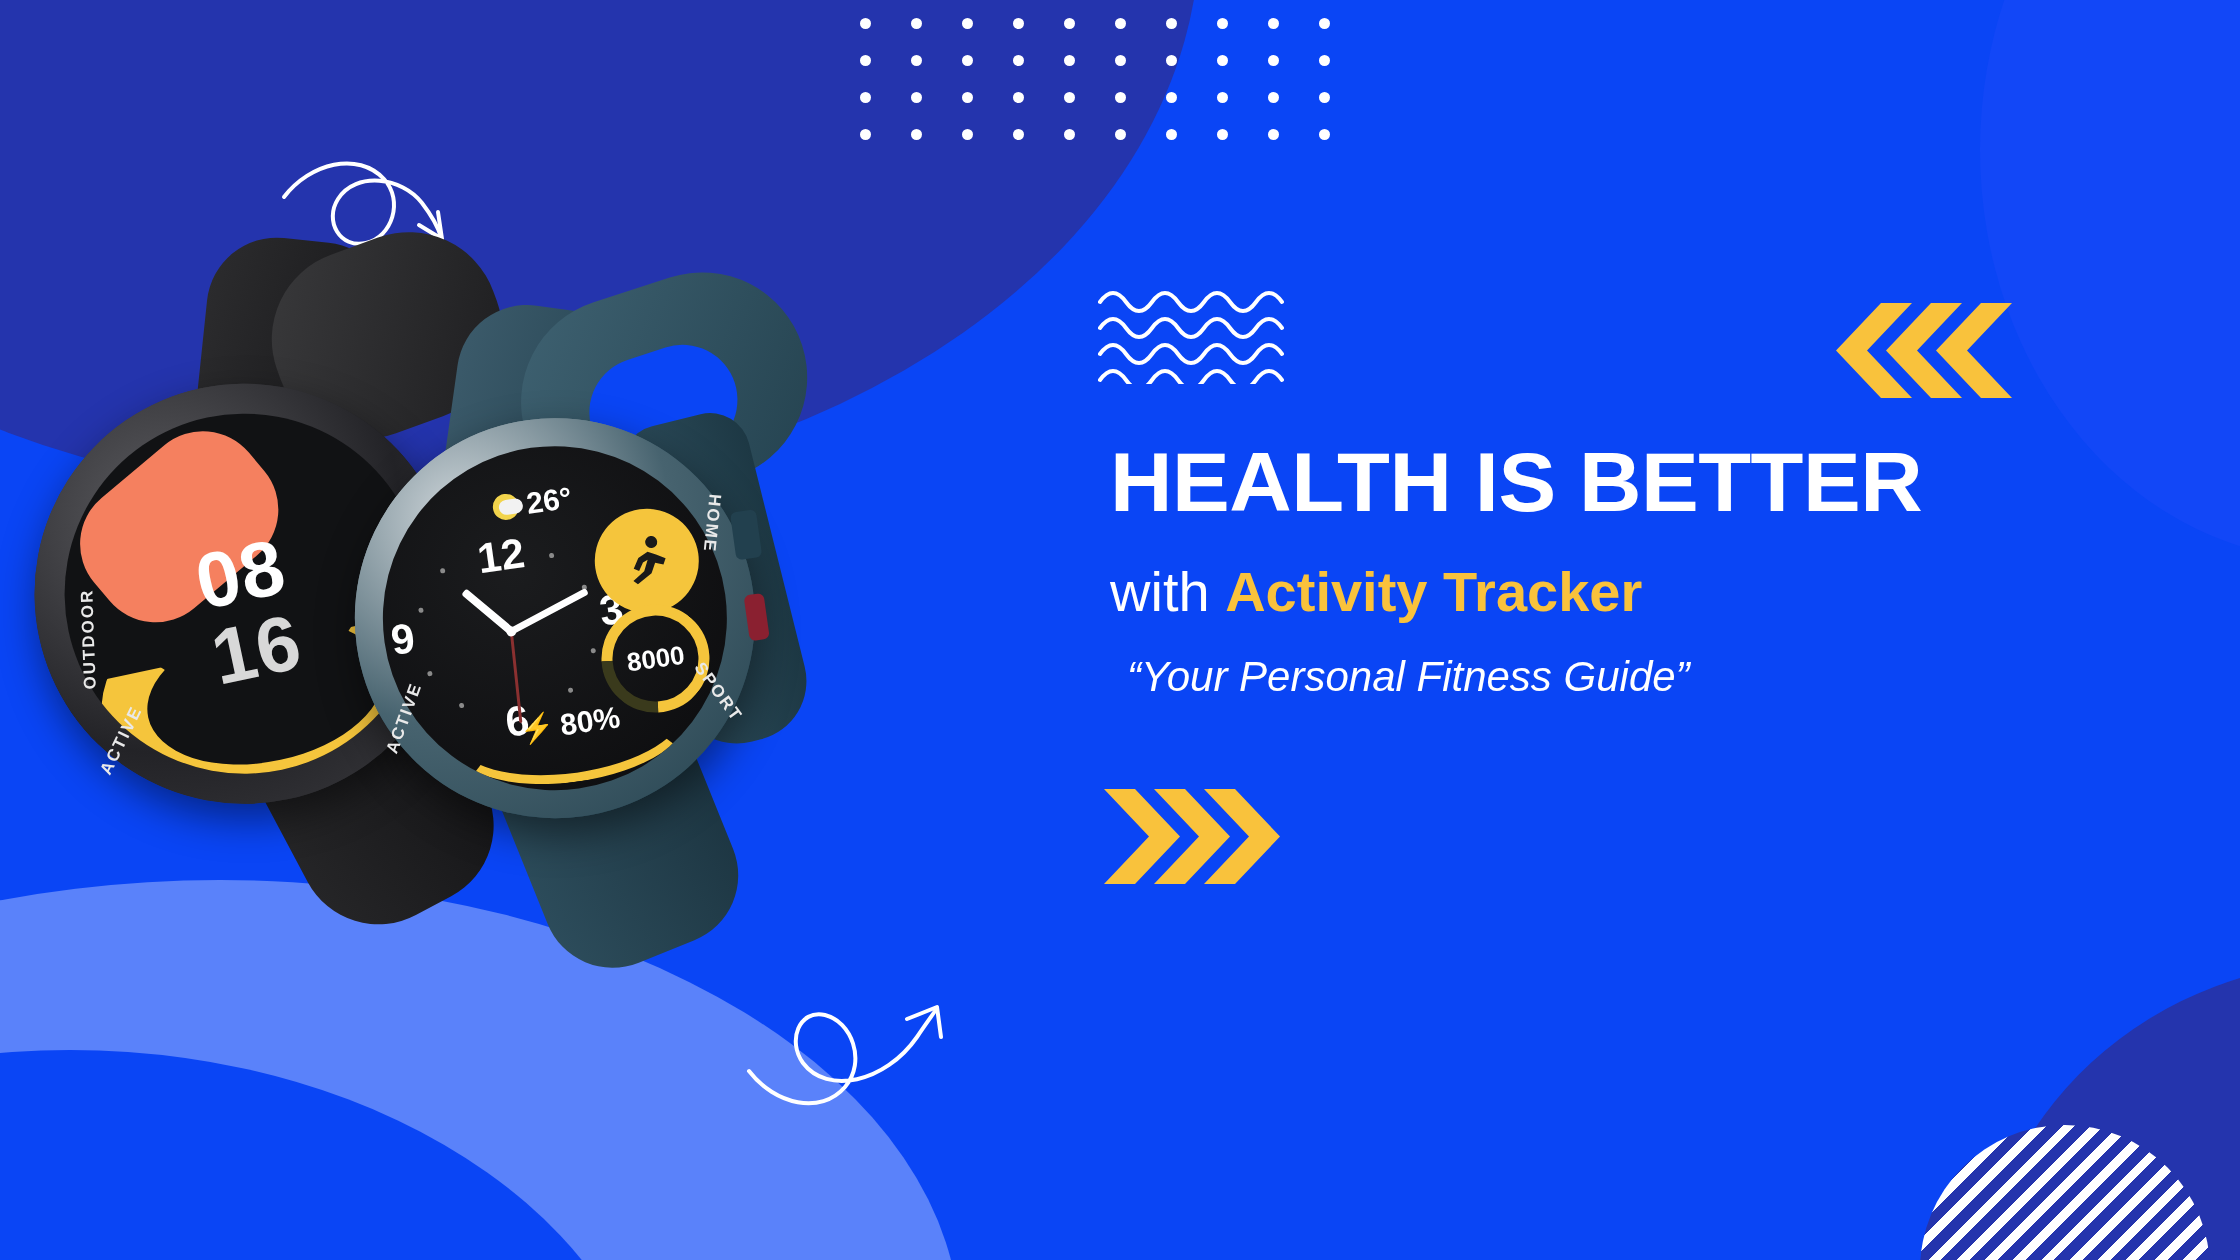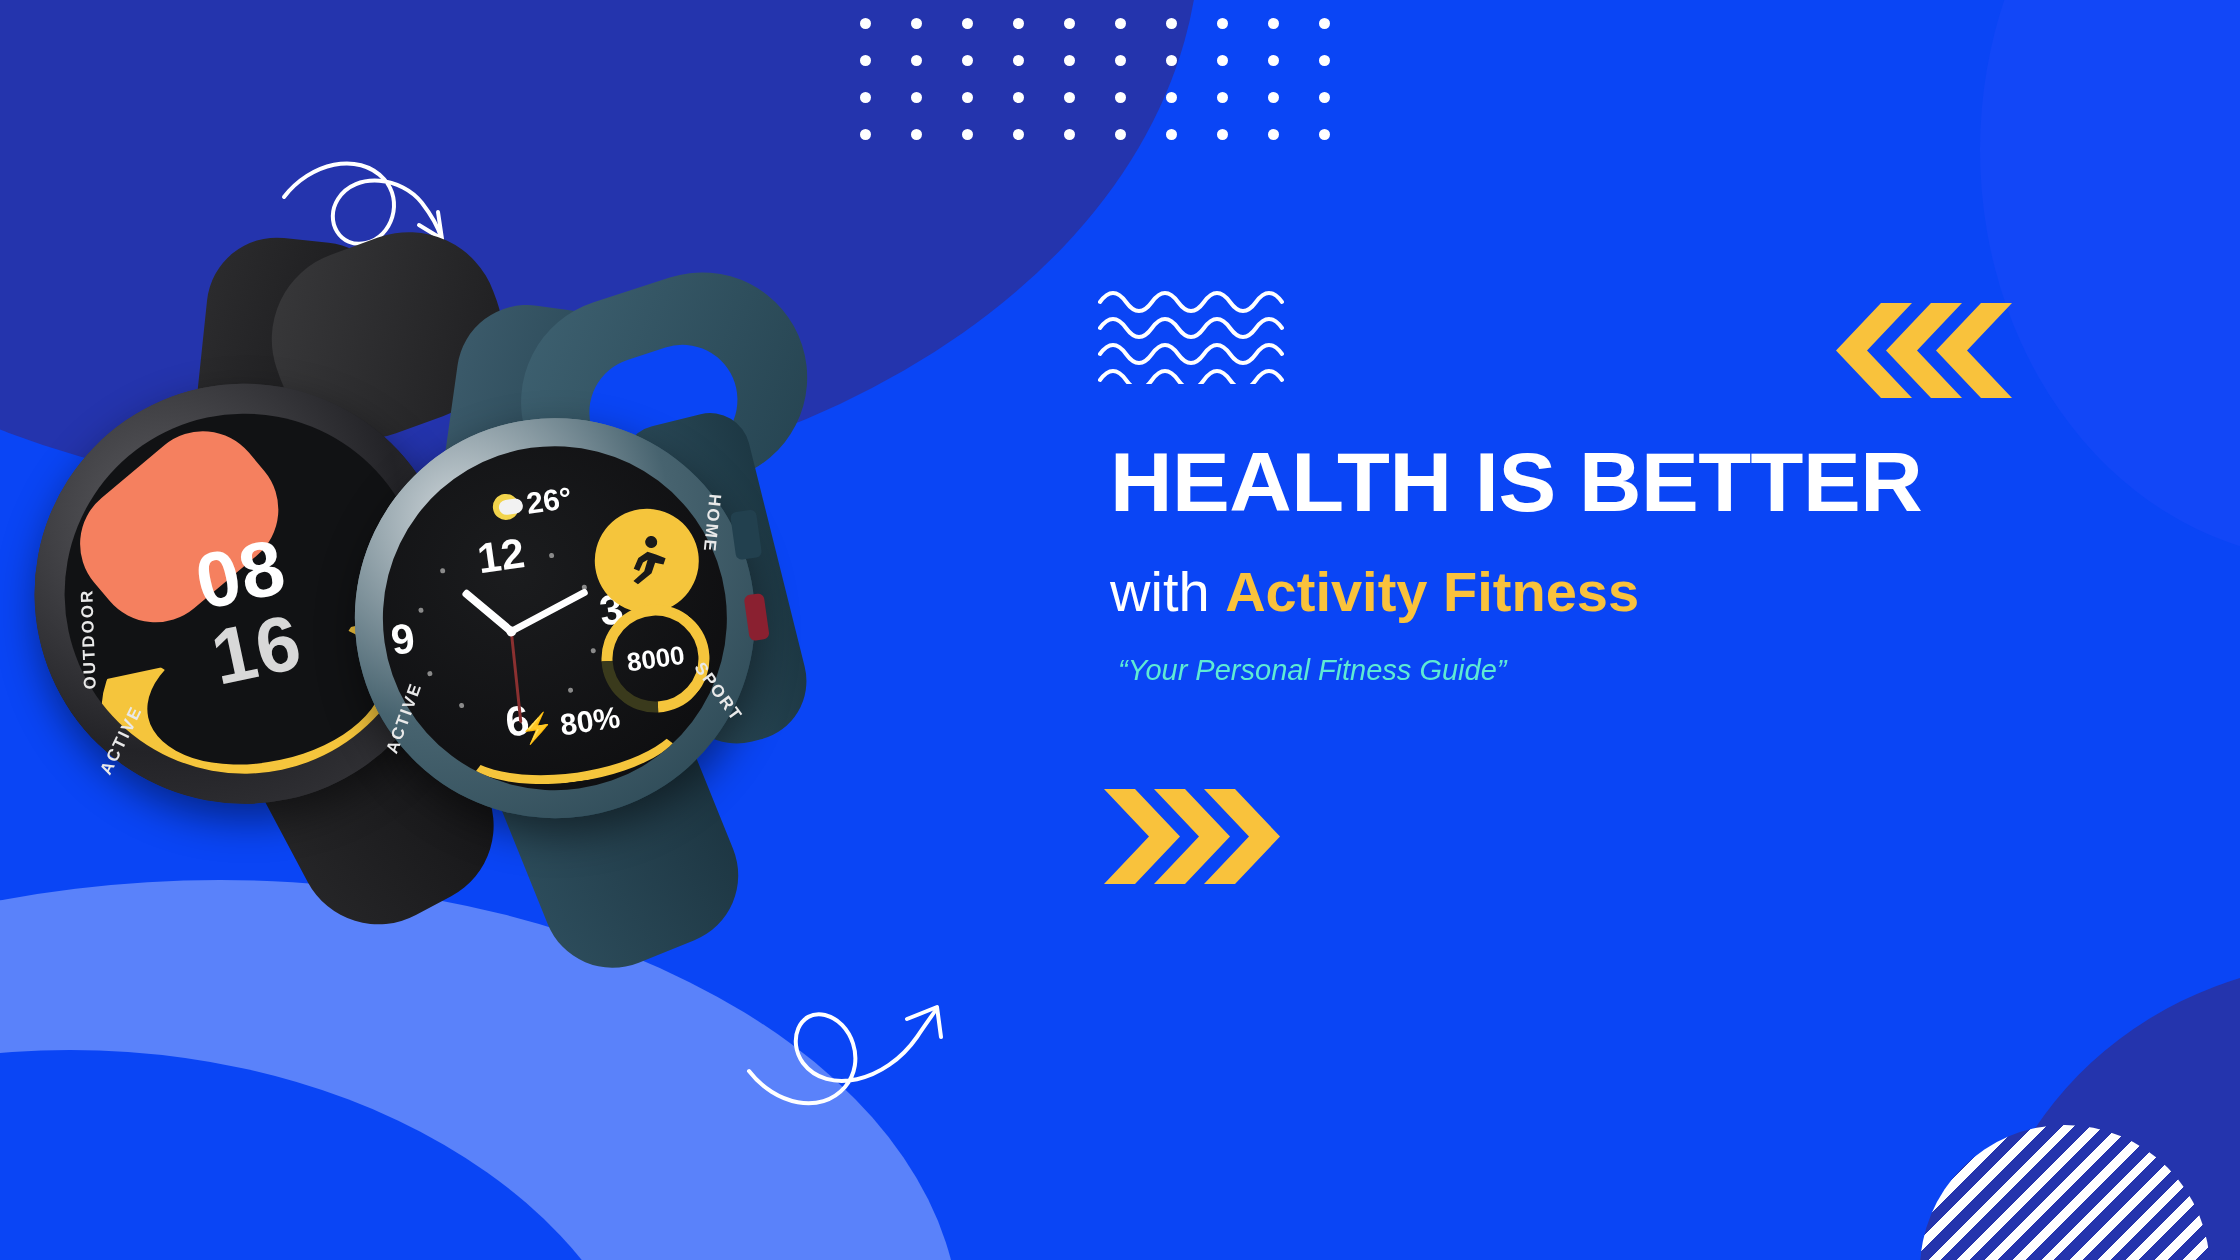--- a/index.html
+++ b/index.html
@@ -67,22 +67,22 @@
     font-size:84px;font-weight:700;color:#ffffff;letter-spacing:-0.5px;
     line-height:1.0;margin:0 0 40px 0;white-space:nowrap;
     transform:scaleX(1.03);transform-origin:left center;
   }
   .subline{
     font-size:56px;font-weight:400;color:#ffffff;line-height:1.0;
     margin:0 0 36px 0;white-space:nowrap;
   }
   .subline .hl{font-weight:700;color:#f9c23c;}
   .tagline{
-    font-size:29px;font-style:italic;font-weight:400;color:#5eead4;
-    line-height:1.0;margin:8px;white-space:nowrap;
+    font-size:42px;font-style:italic;font-weight:400;color:#ffffff;
+    line-height:1.0;margin:17px;white-space:nowrap;
   }
 
   
   .watch-wrap{position:absolute;}
 
   
   .w1{left:30px;top:240px;width:650px;height:640px;transform:rotate(-12deg);}
   
   .w2{left:355px;top:290px;width:660px;height:640px;transform:rotate(-8deg);}
 
@@ -274,21 +274,21 @@
   <div class="chev-group chev-right">
     <svg width="186" height="95" viewBox="0 0 186 95" fill="none">
       <path d="M0 0 L45 47.5 L0 95 L31 95 L76 47.5 L31 0 Z" fill="#f9c23c"></path>
       <path d="M50 0 L95 47.5 L50 95 L81 95 L126 47.5 L81 0 Z" fill="#f9c23c"></path>
       <path d="M100 0 L145 47.5 L100 95 L131 95 L176 47.5 L131 0 Z" fill="#f9c23c"></path>
     </svg>
   </div>
 
   <div class="copy">
     <h1 class="headline">HEALTH IS BETTER</h1>
-    <div class="subline"><span>with </span><span class="hl">Activity Fitness</span></div>
+    <div class="subline"><span>with </span><span class="hl">Activity Tracker</span></div>
     <div class="tagline">“Your Personal Fitness Guide”</div>
   </div>
 
   <div class="watch-wrap w1">
 
     <div class="strap" style="left:205px;top:-10px;width:185px;height:300px;background:linear-gradient(100deg,#2c2c2e,#151517);transform:rotate(18deg);border-radius:70px 70px 40px 40px;"></div>
     <div class="strap" style="left:288px;top:12px;width:230px;height:190px;background:linear-gradient(120deg,#3a3a3c,#1d1d1f);transform:rotate(-8deg);border-radius:90px;"></div>
 
     <div class="strap" style="left:190px;top:390px;width:200px;height:290px;background:linear-gradient(80deg,#262628,#131315);transform:rotate(-16deg);border-radius:50px 50px 80px 80px;"></div>
 

